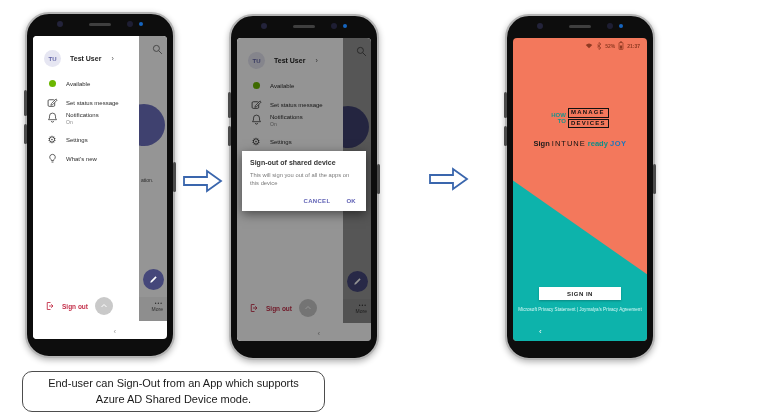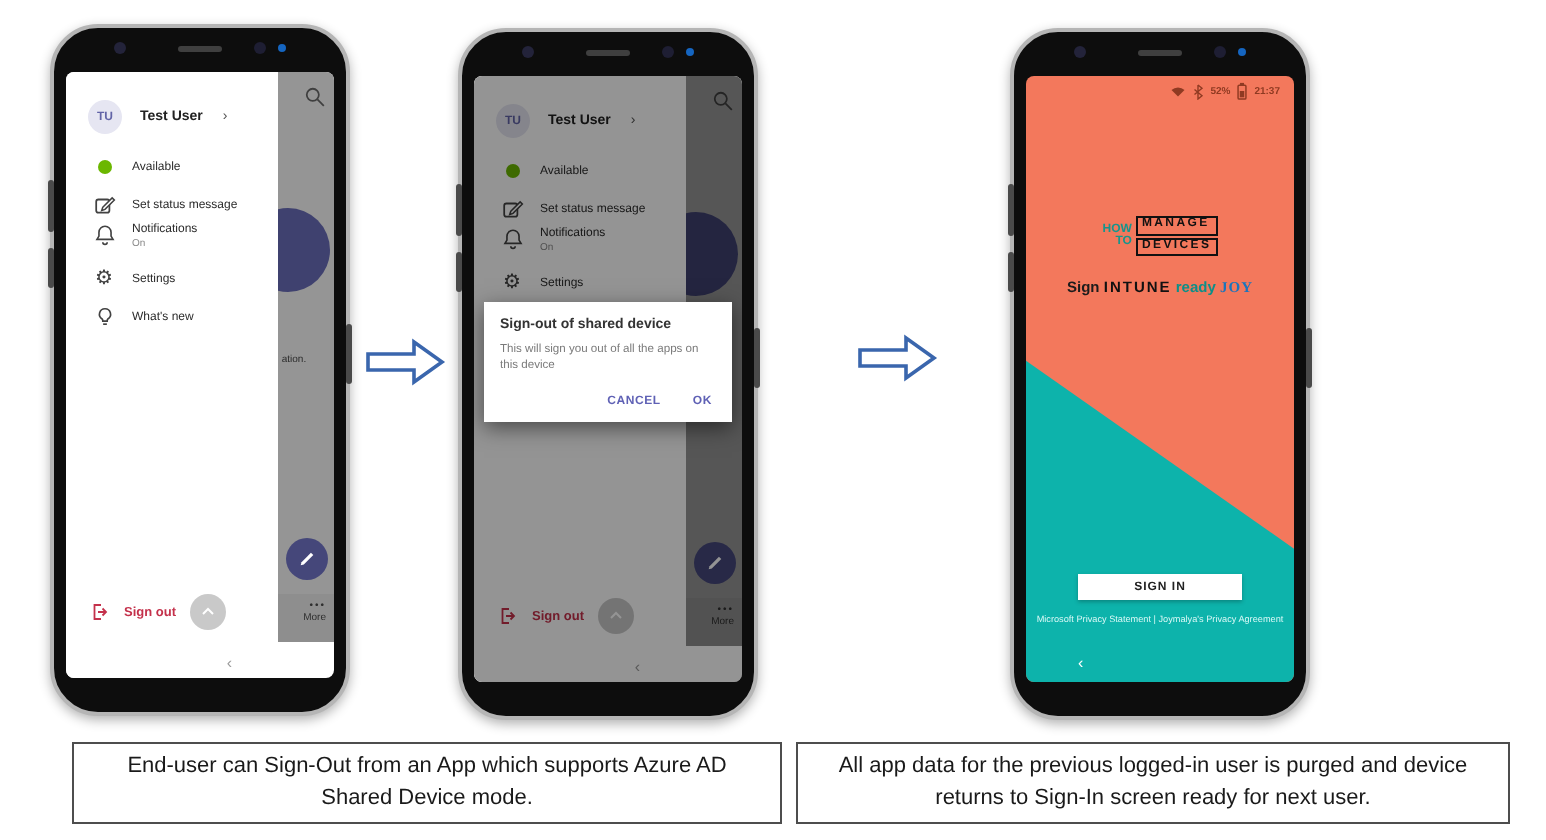--- a/index.html
+++ b/index.html
@@ -78,38 +78,38 @@
   .sbar{position:absolute;top:3px;right:7px;display:flex;align-items:center;gap:3px;
         color:#8f3a22;font-size:5px;font-weight:600;}
   .logo{position:absolute;top:70px;left:0;right:0;display:flex;justify-content:center;
         align-items:center;gap:2px;}
   .logo-left{text-align:right;color:#17958d;font-size:6px;font-weight:800;line-height:1.05;}
   .logo-right{display:flex;flex-direction:column;gap:1px;}
   .lb{display:block;border:1.5px solid #111;padding:0 2px;font-size:6px;font-weight:800;
       letter-spacing:1.2px;color:#111;line-height:1.25;}
   .tagline{position:absolute;top:101px;left:0;right:0;text-align:center;font-size:7.5px;}
   .tl1{color:#1c1c1c;font-weight:600;}
-  .tl2{color:#111;font-weight:700;letter-spacing:1px;}
+  .tl2{color:#111;font-weight:400;letter-spacing:1px;}
   .tl3{color:#0d8f88;font-weight:600;}
-  .tl4{color:#1b75bc;font-weight:800;letter-spacing:.5px;font-family:Liberation Serif, serif;}
+  .tl4{color:#1b75bc;font-weight:800;letter-spacing:.5px;}
   .signin{position:absolute;top:249px;left:50%;transform:translateX(-50%);width:82px;height:13px;
           background:#fff;display:flex;align-items:center;justify-content:center;font-size:6px;
           font-weight:bold;color:#222;letter-spacing:.5px;box-shadow:0 1px 2px rgba(0,0,0,.25);cursor:pointer;}
   .privacy{position:absolute;top:269px;left:0;right:0;text-align:center;font-size:4.6px;
            color:#eafffd;opacity:.92;}
   .back3{position:absolute;bottom:5px;left:26px;color:#fff;font-size:8px;line-height:8px;}
 
   
   .arrow{position:absolute;}
   .a1{left:183px;top:168px;}
   .a2{left:429px;top:166px;}
   .caption{position:absolute;top:371px;height:41px;border:1px solid #4d4d4d;box-sizing:border-box;
            display:flex;align-items:center;justify-content:center;text-align:center;font-size:11px;
            color:#1a1a1a;line-height:1.45;padding:0 12px;background:#fff;}
-  .c1{left:36px;width:355px;}
+  .c1{left:22px;width:303px;border-radius:10px;}
   .c2{left:398px;width:357px;}
 </style>
 </head>
 <body>
 
 <div class="stage">
 
   <div class="phone p1">
     <div class="camdot cd1"></div>
     <div class="speaker"></div>
@@ -361,15 +361,14 @@
         <span class="tl4">JOY</span>
       </div>
 
       <div class="signin">SIGN IN</div>
       <div class="privacy">Microsoft Privacy Statement  |  Joymalya's Privacy Agreement</div>
       <div class="back3">‹</div>
     </div>
   </div>
 
   <div class="caption c1">End-user can Sign-Out from an App which supports Azure AD Shared Device mode.</div>
-  <div class="caption c2">All app data for the previous logged-in user is purged and device returns to Sign-In screen ready for next user.</div>
 
 </div>
 
 </body></html>

